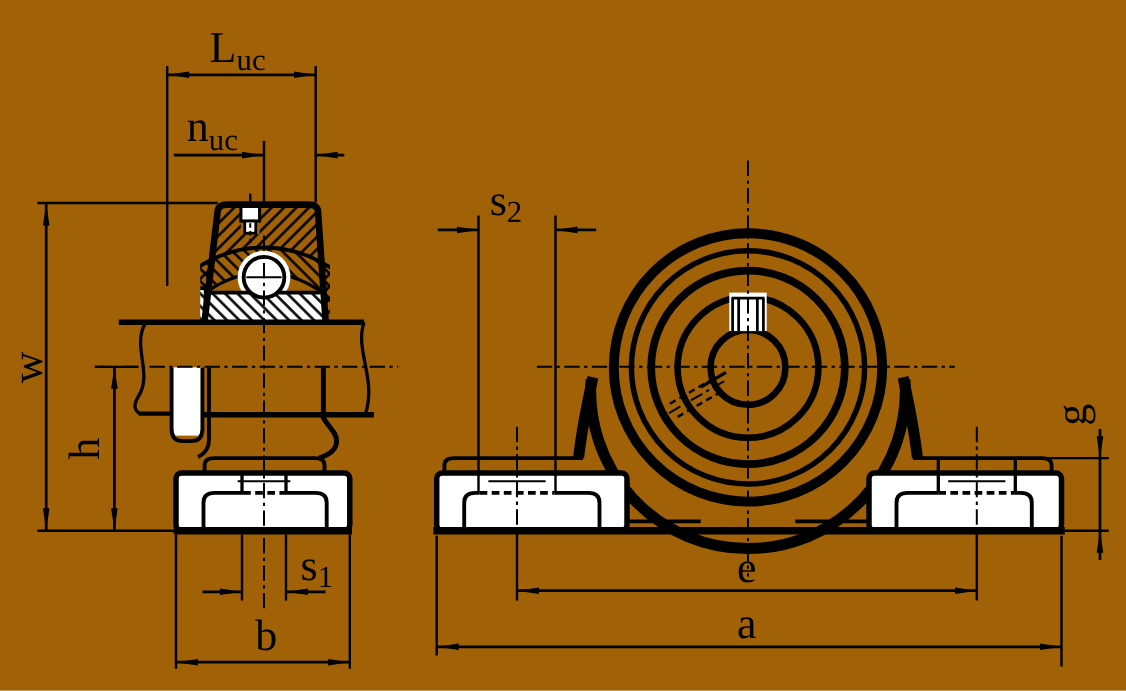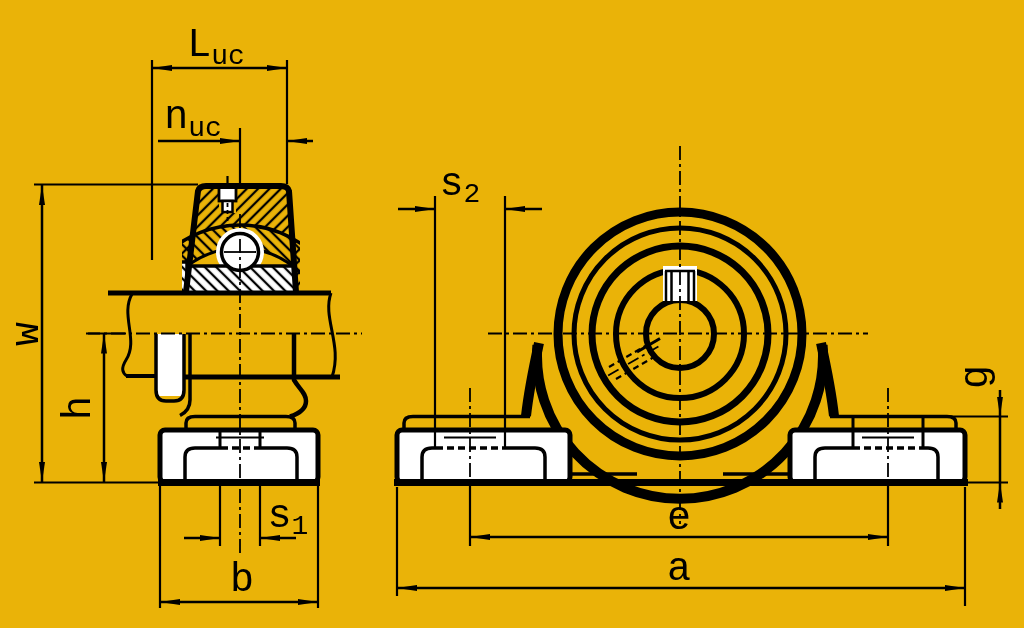--- a/index.html
+++ b/index.html
@@ -1,17 +1,17 @@
 <!DOCTYPE html>
 <html><head>
 <meta charset="utf-8">
 <style>
   html,body{margin:0;padding:0;background:#ffffff;}
-  #stage{position:relative;width:1024px;height:628px;background:#eab308;overflow:hidden;
-         font-family:Liberation Mono, monospace;}
+  #stage{position:relative;width:1024px;height:628px;background:#a16207;overflow:hidden;
+         font-family:Liberation Serif, serif;}
   svg{display:block}
   text{fill:#000;}
   .dimlabel{font-size:40px;}
   .dimsub{font-size:28px;}
 </style>
 </head>
 <body>
 
 <div id="stage">
 <svg width="1024" height="628" viewBox="0 0 1024 628">

